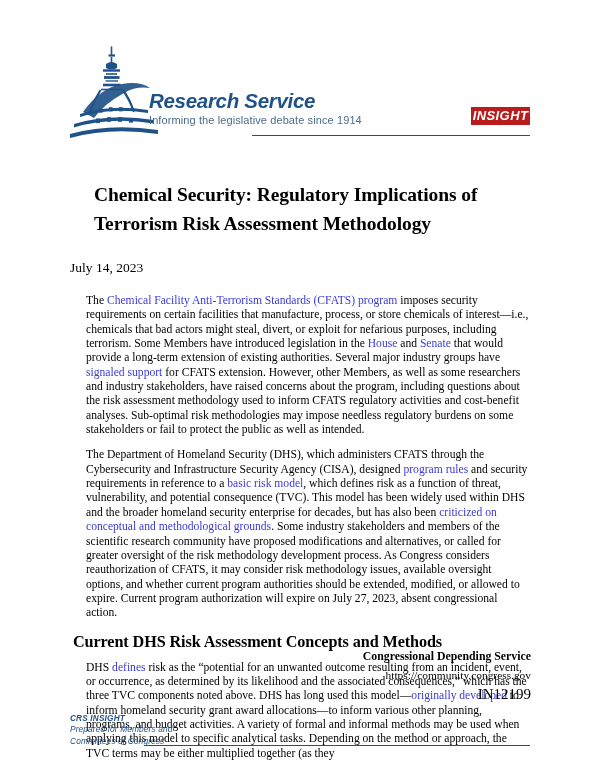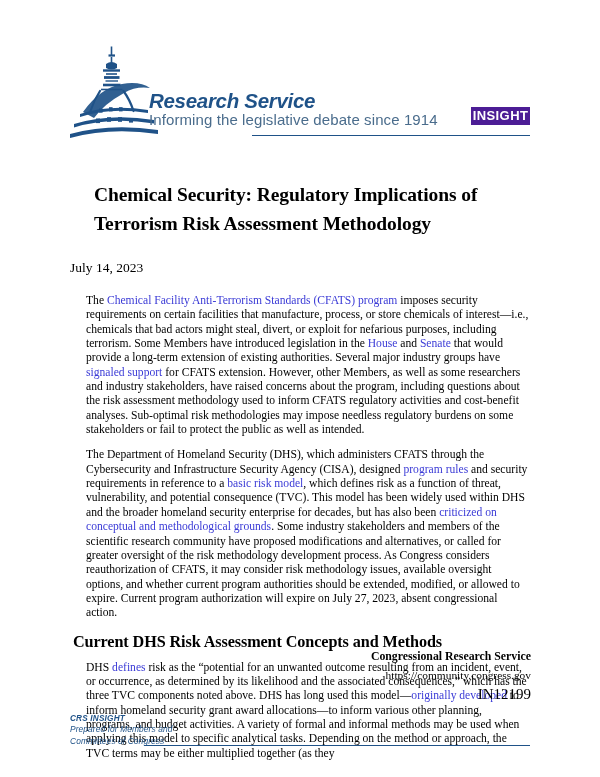--- a/index.html
+++ b/index.html
@@ -55,45 +55,46 @@
     font-weight: bold;
     font-style: italic;
     font-size: 20.5px;
     line-height: 21px;
     letter-spacing: -0.3px;
     color: #1f5288;
     white-space: nowrap;
   }
   .brand-tag {
     font-family: "Liberation Sans", "DejaVu Sans", sans-serif;
-    font-size: 15px;
+    font-size: 11px;
     line-height: 14px;
     color: #4a6c8c;
     white-space: nowrap;
     margin-top: 2px;
     letter-spacing: 0.1px;
   }
   .header-rule {
     position: absolute;
     left: 252px;
     top: 135px;
     width: 278px;
     height: 1px;
     background: #1f5288;
   }
   .insight-badge {
     position: absolute;
     left: 471px;
     top: 107px;
     width: 59px;
     height: 18px;
-    background: #4c1d95;
+    background: #b91c1c;
     color: #ffffff;
     font-family: "Liberation Sans", "DejaVu Sans", sans-serif;
     font-weight: bold;
+    font-style: italic;
     font-size: 13px;
     letter-spacing: 0.4px;
     text-align: center;
     line-height: 18px;
   }
 
   
   .doc-title {
     position: absolute;
     left: 70px;
@@ -276,21 +277,21 @@
 
     <p class="para"><span>The Department of Homeland Security (DHS), which administers CFATS through the Cybersecurity and Infrastructure Security Agency (CISA), designed </span><a class="link" href="#">program rules</a><span> and security requirements in reference to a </span><a class="link" href="#">basic risk model</a><span>, which defines risk as a function of threat, vulnerability, and potential consequence (TVC). This model has been widely used within DHS and the broader homeland security enterprise for decades, but has also been </span><a class="link" href="#">criticized on conceptual and methodological grounds</a><span>. Some industry stakeholders and members of the scientific research community have proposed modifications and alternatives, or called for greater oversight of the risk methodology development process. As Congress considers reauthorization of CFATS, it may consider risk methodology issues, available oversight options, and whether current program authorities should be extended, modified, or allowed to expire. Current program authorization will expire on July 27, 2023, absent congressional action.</span></p>
 
     <h2 class="section-head">Current DHS Risk Assessment Concepts and Methods</h2>
 
     <p class="para"><span>DHS </span><a class="link" href="#">defines</a><span> risk as the “potential for an unwanted outcome resulting from an incident, event, or occurrence, as determined by its likelihood and the associated consequences,” which has the three TVC components noted above. DHS has long used this model—</span><a class="link" href="#">originally developed</a><span> to inform homeland security grant award allocations—to inform various other planning, programs, and budget activities. A variety of formal and informal methods may be used when applying this model to specific analytical tasks. Depending on the method or approach, the TVC terms may be either multiplied together (as they</span></p>
 
   </div>
 
   <div class="crs-footer">
-    <div class="crs-name">Congressional Research Service</div>
+    <div class="crs-name">Congressional Depending Service</div>
     <div class="crs-url">https://community.congress.gov</div>
     <div class="crs-id">IN12199</div>
   </div>
 
   <div class="bottom-block">
     <div class="bottom-text">
       <div class="bottom-title">CRS INSIGHT</div>
       <div class="bottom-sub">Prepared for Members and</div>
       <div class="bottom-sub">Committees of Congress</div>
     </div>

